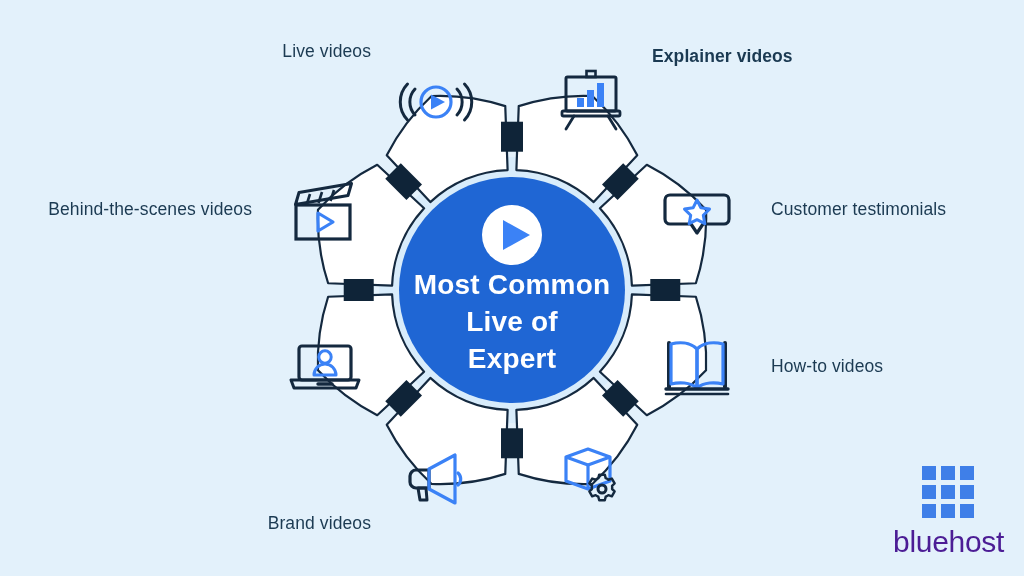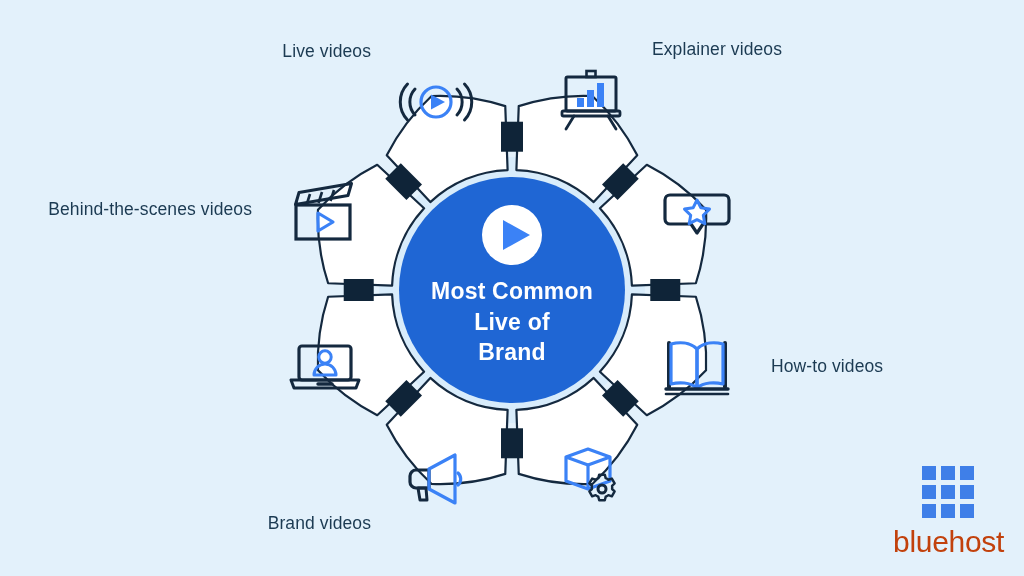--- a/index.html
+++ b/index.html
@@ -23,21 +23,21 @@
   .lbl-right{transform:translate(0,-50%);}
   .lbl-left{transform:translate(-100%,-50%);}
 
   .hub-title{
     position:absolute;
     left:512px;top:322px;
     transform:translate(-50%,-50%);
     width:230px;
     text-align:center;
     color:#ffffff;
-    font-size:23px;
+    font-size:28px;
     font-weight:bold;
     line-height:1.33;
     letter-spacing:.2px;
   }
 
   #logo{
     position:absolute;
     left:893px;top:466px;
     width:110px;
     text-align:center;
@@ -45,21 +45,21 @@
   #logo-grid{
     display:grid;
     grid-template-columns:repeat(3,14px);
     grid-template-rows:repeat(3,14px);
     gap:5px;
     justify-content:center;
   }
   #logo-grid i{display:block;width:14px;height:14px;background:#3f7fe8;}
   #logo-word{
     margin-top:9px;
-    color:#c2410c;
+    color:#4c1d95;
     font-size:30px;
     line-height:1;
     letter-spacing:-.3px;
   }
 </style>
 </head>
 <body>
 
 <div id="stage">
 
@@ -201,29 +201,30 @@
       <rect x="-27" y="-6" width="54" height="34" fill="none" stroke="#14293f" stroke-width="3.2"></rect>
       <path d="M -27.5 -6.5 L -24 -18.5 L 28.5 -27.5 L 25 -15.5 Z" fill="none" stroke="#14293f" stroke-width="3" stroke-linejoin="round"></path>
       <line x1="-13" y1="-17" x2="-16.5" y2="-6" stroke="#14293f" stroke-width="2.6"></line>
       <line x1="-1" y1="-19" x2="-4.5" y2="-8" stroke="#14293f" stroke-width="2.6"></line>
       <line x1="11" y1="-21" x2="7.5" y2="-10" stroke="#14293f" stroke-width="2.6"></line>
       <path d="M -5 2 L 10 11 L -5 20 Z" fill="none" stroke="#3b82f6" stroke-width="3.2" stroke-linejoin="round"></path>
     </g>
   </svg>
 
   <div class="seg-label lbl-left" style="left:371px;top:51px;">Live videos</div>
-  <div class="seg-label lbl-right" style="left:652px;top:49px;">Explainer videos</div>
+  <div class="seg-label lbl-right" style="left:652px;top:56px;font-weight:bold;">Explainer videos</div>
+  <div class="seg-label lbl-right" style="left:771px;top:209px;">Customer testimonials</div>
   <div class="seg-label lbl-right" style="left:771px;top:366px;">How-to videos</div>
   <div class="seg-label lbl-left" style="left:371px;top:523px;">Brand videos</div>
   <div class="seg-label lbl-left" style="left:252px;top:209px;">Behind-the-scenes videos</div>
 
   <div class="hub-title">
     <div>Most Common</div>
     <div>Live of</div>
-    <div>Brand</div>
+    <div>Expert</div>
   </div>
 
   <div id="logo">
     <div id="logo-grid">
         <i></i>
         <i></i>
         <i></i>
         <i></i>
         <i></i>
         <i></i>

